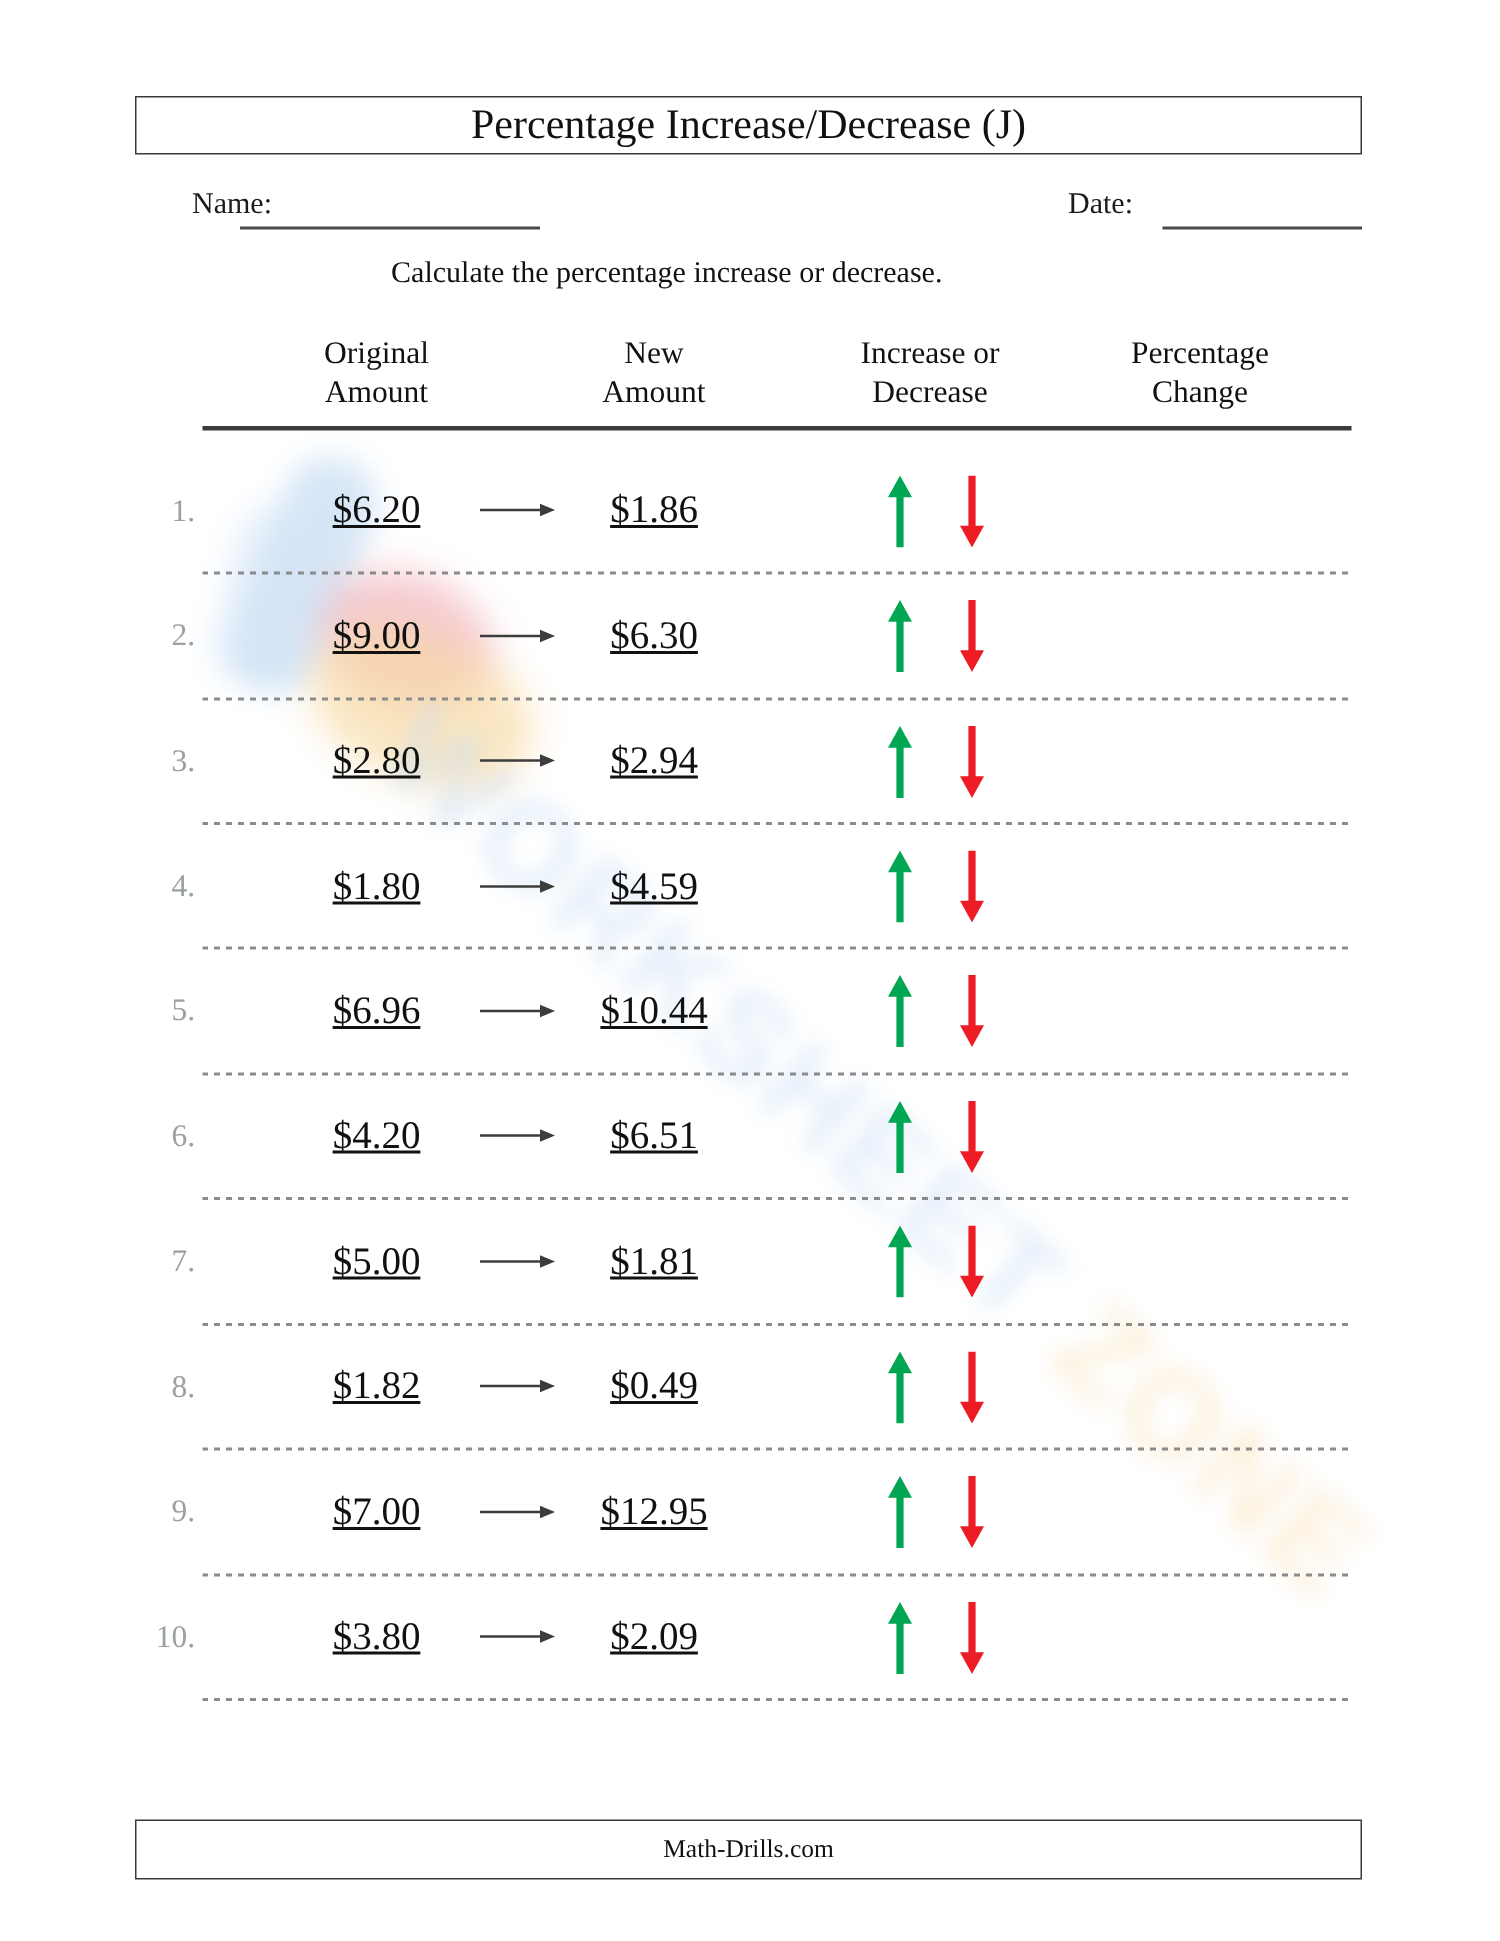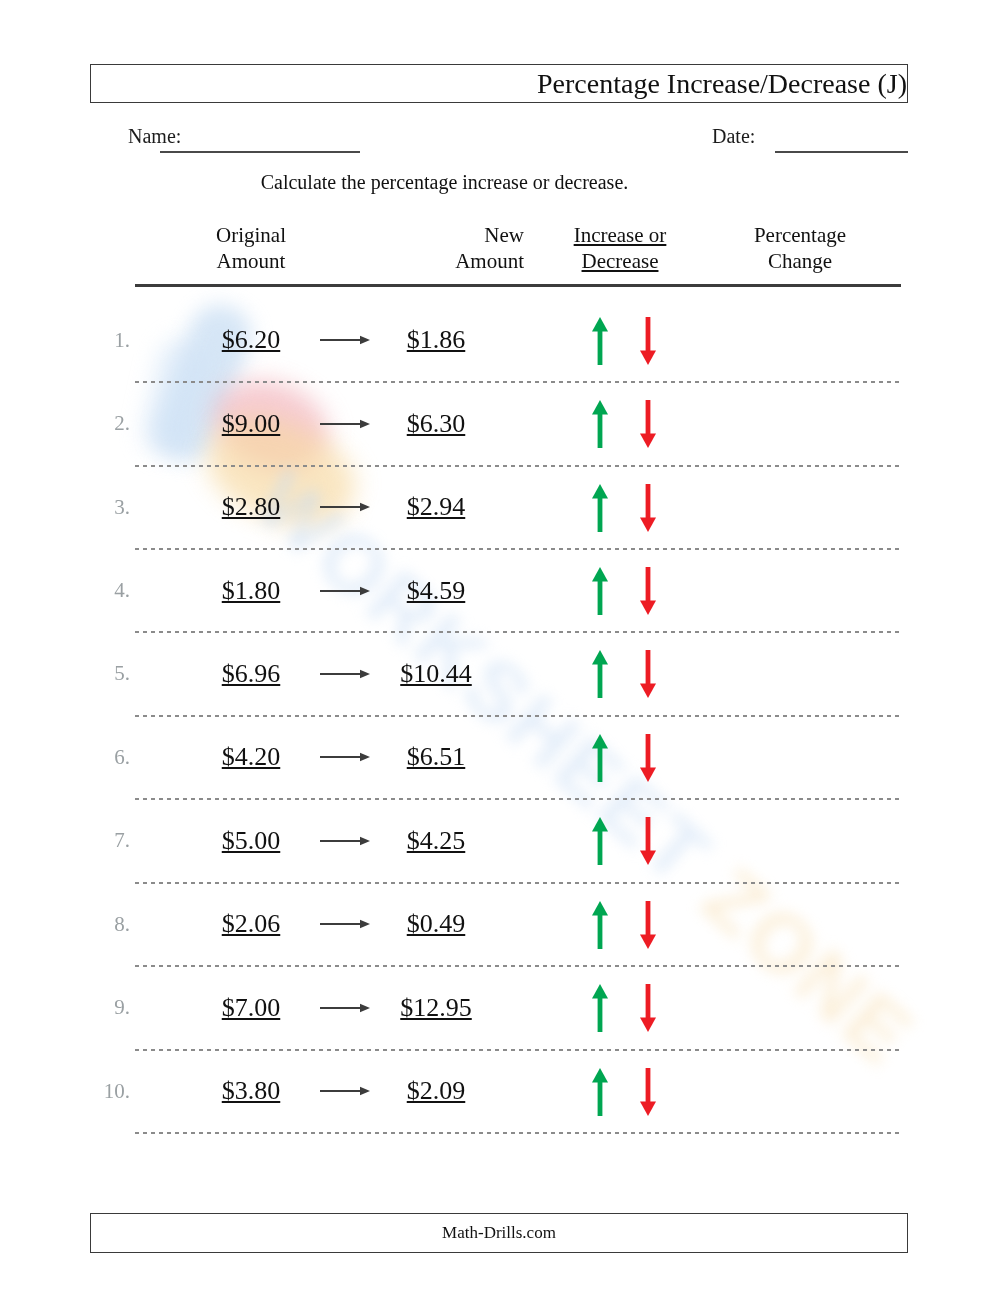--- a/index.html
+++ b/index.html
@@ -48,38 +48,38 @@
   }
   .wm-text .wm-primary { color: #c7dcf4; }
   .wm-text .wm-secondary { color: #f8e0b5; }
 
   
   .fg { position: absolute; z-index: 1; }
 
   .title-box {
     left: 90px; top: 64px; width: 818px; height: 39px;
     border: 1.5px solid #3a3a3a; background: transparent;
-    display: flex; align-items: center; justify-content: flex-end;
+    display: flex; align-items: center; justify-content: center;
   }
   .title-box h1 { font-size: 28px; font-weight: normal; color: #111; }
 
   .name-label { left: 88px; top: 125px; font-size: 20px; margin-left: 40px; }
   .name-line  { left: 160px; top: 151px; width: 200px; height: 2px; background: #4a4a4a; }
   .date-label { left: 712px; top: 125px; font-size: 20px; }
   .date-line  { left: 775px; top: 151px; width: 133px; height: 2px; background: #4a4a4a; }
 
   .instruction { left: 0; top: 171px; width: 889px; text-align: center; font-size: 20px; color: #111; }
 
   .col-header {
     top: 222px; width: 176px; text-align: center;
     font-size: 21px; line-height: 26px; color: #111;
   }
   .col-header.c1 { left: 163px; }
-  .col-header.c2 { left: 348px; text-align: right; }
-  .col-header.c3 { left: 532px; text-decoration: underline; }
+  .col-header.c2 { left: 348px; }
+  .col-header.c3 { left: 532px; }
   .col-header.c4 { left: 712px; text-align: center; }
 
   .header-rule { left: 135px; top: 284px; width: 766px; height: 2.5px; background: #3c3c3c; }
 
   .row {
     position: absolute; left: 135px; width: 766px; height: 83.4px; z-index: 1;
   }
   .row .sep {
     position: absolute; left: 0; bottom: 0; width: 100%; height: 2px;
     background: repeating-linear-gradient(90deg, #8b8b8b 0 4px, transparent 4px 8px);
@@ -306,38 +306,38 @@
     </div>
     <div class="row" style="top: 800.34px;">
       <div class="num">7.</div>
       <div class="amt orig">$5.00</div>
       <div class="conn">
         <svg width="50" height="12" viewBox="0 0 50 12">
           <line x1="0" y1="6" x2="41" y2="6" stroke="#3c3c3c" stroke-width="1.8"></line>
           <polygon points="40,1.8 50,6 40,10.2" fill="#3c3c3c"></polygon>
         </svg>
       </div>
-      <div class="amt new">$4.25</div>
+      <div class="amt new">$1.81</div>
       <div class="updown up">
         <svg class="up-arrow" width="18" height="48" viewBox="0 0 18 48">
           <polygon points="9,0 1,14.5 17,14.5"></polygon>
           <rect x="6.6" y="13" width="4.8" height="35"></rect>
         </svg>
       </div>
       <div class="updown down">
         <svg class="down-arrow" width="18" height="48" viewBox="0 0 18 48">
           <rect x="6.6" y="0" width="4.8" height="35"></rect>
           <polygon points="9,48 1,33.5 17,33.5"></polygon>
         </svg>
       </div>
       <div class="sep"></div>
     </div>
     <div class="row" style="top: 883.78px;">
       <div class="num">8.</div>
-      <div class="amt orig">$2.06</div>
+      <div class="amt orig">$1.82</div>
       <div class="conn">
         <svg width="50" height="12" viewBox="0 0 50 12">
           <line x1="0" y1="6" x2="41" y2="6" stroke="#3c3c3c" stroke-width="1.8"></line>
           <polygon points="40,1.8 50,6 40,10.2" fill="#3c3c3c"></polygon>
         </svg>
       </div>
       <div class="amt new">$0.49</div>
       <div class="updown up">
         <svg class="up-arrow" width="18" height="48" viewBox="0 0 18 48">
           <polygon points="9,0 1,14.5 17,14.5"></polygon>

